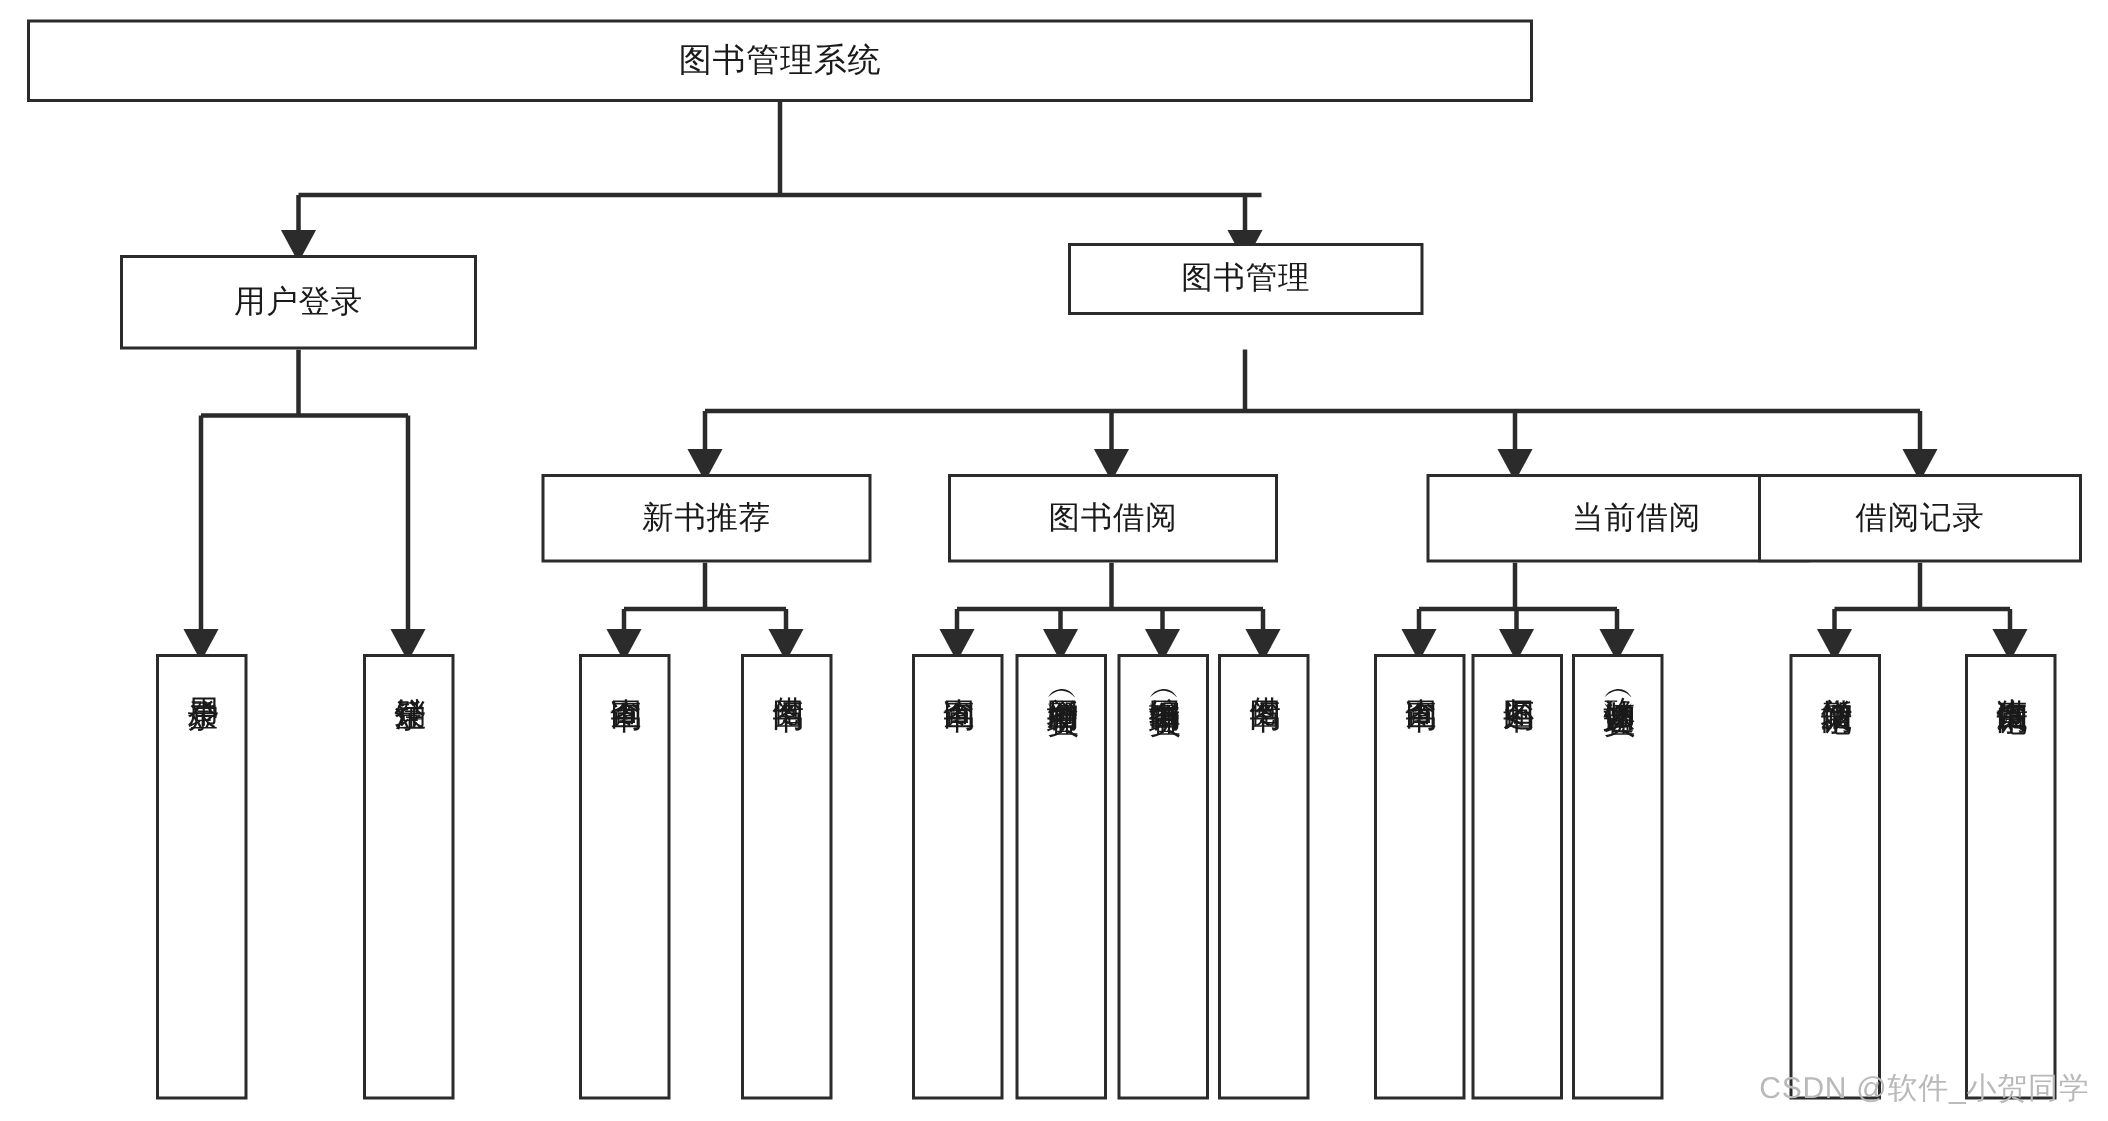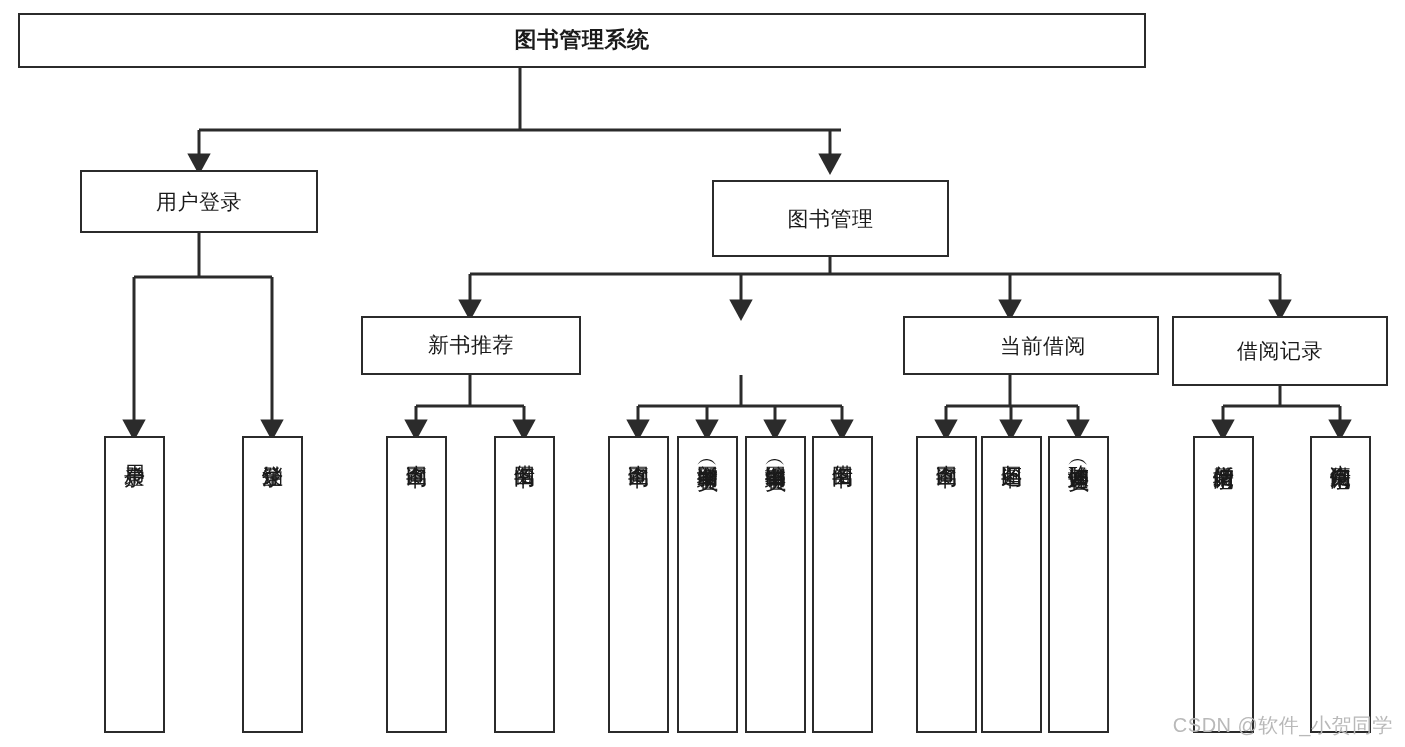--- a/index.html
+++ b/index.html
@@ -121,42 +121,45 @@
       <path d="M1011,406 L1011,429" marker-end="url(#arrow)"></path>
       <path d="M1078,406 L1078,429" marker-end="url(#arrow)"></path>
 
       <path d="M1280,375 L1280,406"></path>
       <path d="M1223,406 L1340,406"></path>
       <path d="M1223,406 L1223,429" marker-end="url(#arrow)"></path>
       <path d="M1340,406 L1340,429" marker-end="url(#arrow)"></path>
     </g>
   </svg>
 
-  <div class="node node-horizontal node-root" style="left:18px; top:13px; width:1128px; height:55px;font-weight:bold;">
+  <div class="node node-horizontal node-root" style="left:18px; top:13px; width:1004px; height:55px;">
     <span>图书管理系统</span>
   </div>
 
   <div class="node node-horizontal" style="left:80px; top:170px; width:238px; height:63px;">
     <span>用户登录</span>
   </div>
 
-  <div class="node node-horizontal" style="left:712px; top:180px; width:237px; height:77px;">
+  <div class="node node-horizontal" style="left:712px; top:162px; width:237px; height:48px;">
     <span>图书管理</span>
   </div>
 
   <div class="node node-horizontal" style="left:361px; top:316px; width:220px; height:59px;font-family:Liberation Serif, serif;">
     <span>新书推荐</span>
   </div>
 
-
-  <div class="node node-horizontal" style="left:903px; top:316px; width:256px; height:59px;padding-left:24px;">
+  <div class="node node-horizontal" style="left:632px; top:316px; width:220px; height:59px;">
+    <span>图书借阅</span>
+  </div>
+
+  <div class="node node-horizontal" style="left:951px; top:316px; width:256px; height:59px;padding-left:24px;">
     <span>当前借阅</span>
   </div>
 
-  <div class="node node-horizontal" style="left:1172px; top:316px; width:216px; height:70px;">
+  <div class="node node-horizontal" style="left:1172px; top:316px; width:216px; height:59px;">
     <span>借阅记录</span>
   </div>
 
   <div class="node node-leaf" style="left:104px; top:436px; width:61px; height:297px;">
     <span class="vtext">用户登录</span>
   </div>
 
   <div class="node node-leaf" style="left:242px; top:436px; width:61px; height:297px;">
     <span class="vtext">注销登录</span>
   </div>

